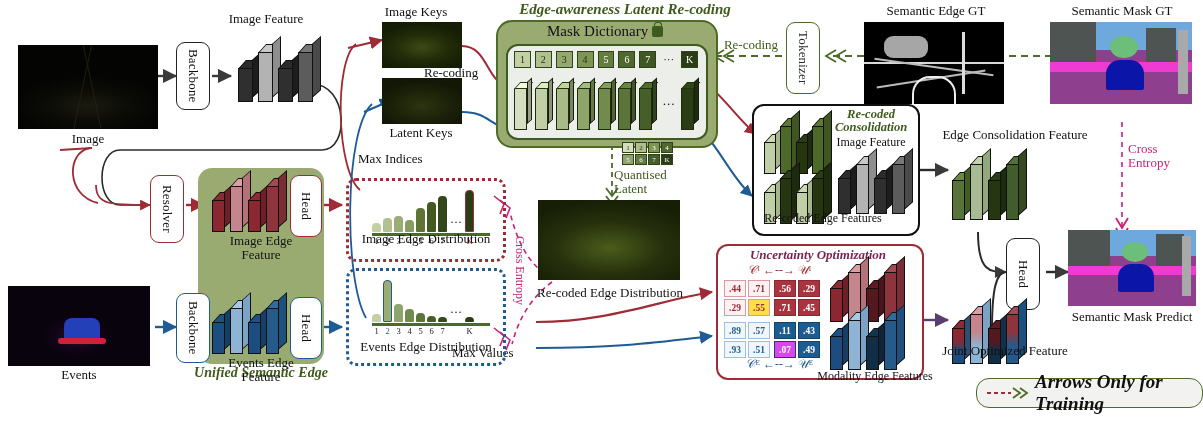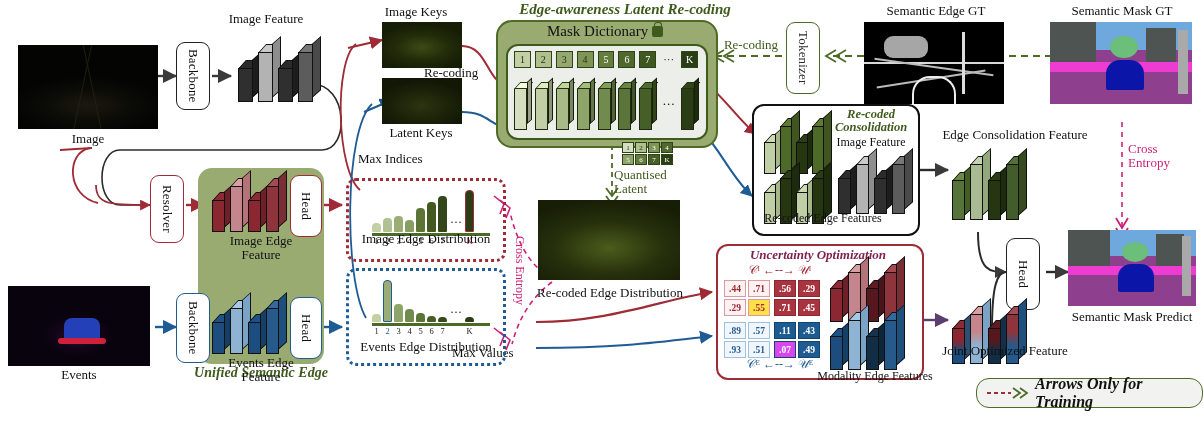--- a/index.html
+++ b/index.html
@@ -693,14 +693,14 @@
   <div class="abs" style="left:50px;top:34px;width:36px;height:28px;background:#0b16a8;border-radius:13px 13px 2px 2px;"></div>
   <div class="abs" style="left:114px;top:6px;width:9px;height:60px;background:#a9a9a9;"></div>
 </div>
 <div class="abs cap" style="left:1050px;top:310px;width:164px;">Semantic Mask Predict</div>
 
 <div class="abs legendpill" style="left:976px;top:378px;height:24px;">
   <svg width="42" height="12">
     <path d="M0,6 L24,6" stroke="#9b2f3a" stroke-width="1.8" stroke-dasharray="4,3" fill="none"></path>
     <path d="M26,1 L33,6 L26,11 M33,1 L40,6 L33,11" stroke="#4d6b26" stroke-width="1.8" fill="none"></path>
   </svg>
-  <span style="font-style:italic;font-weight:bold;font-size:16px;">Arrows Only for Training</span>
+  <span style="font-style:italic;font-weight:bold;font-size:19px;">Arrows Only for Training</span>
 </div>
 
 </body></html>

